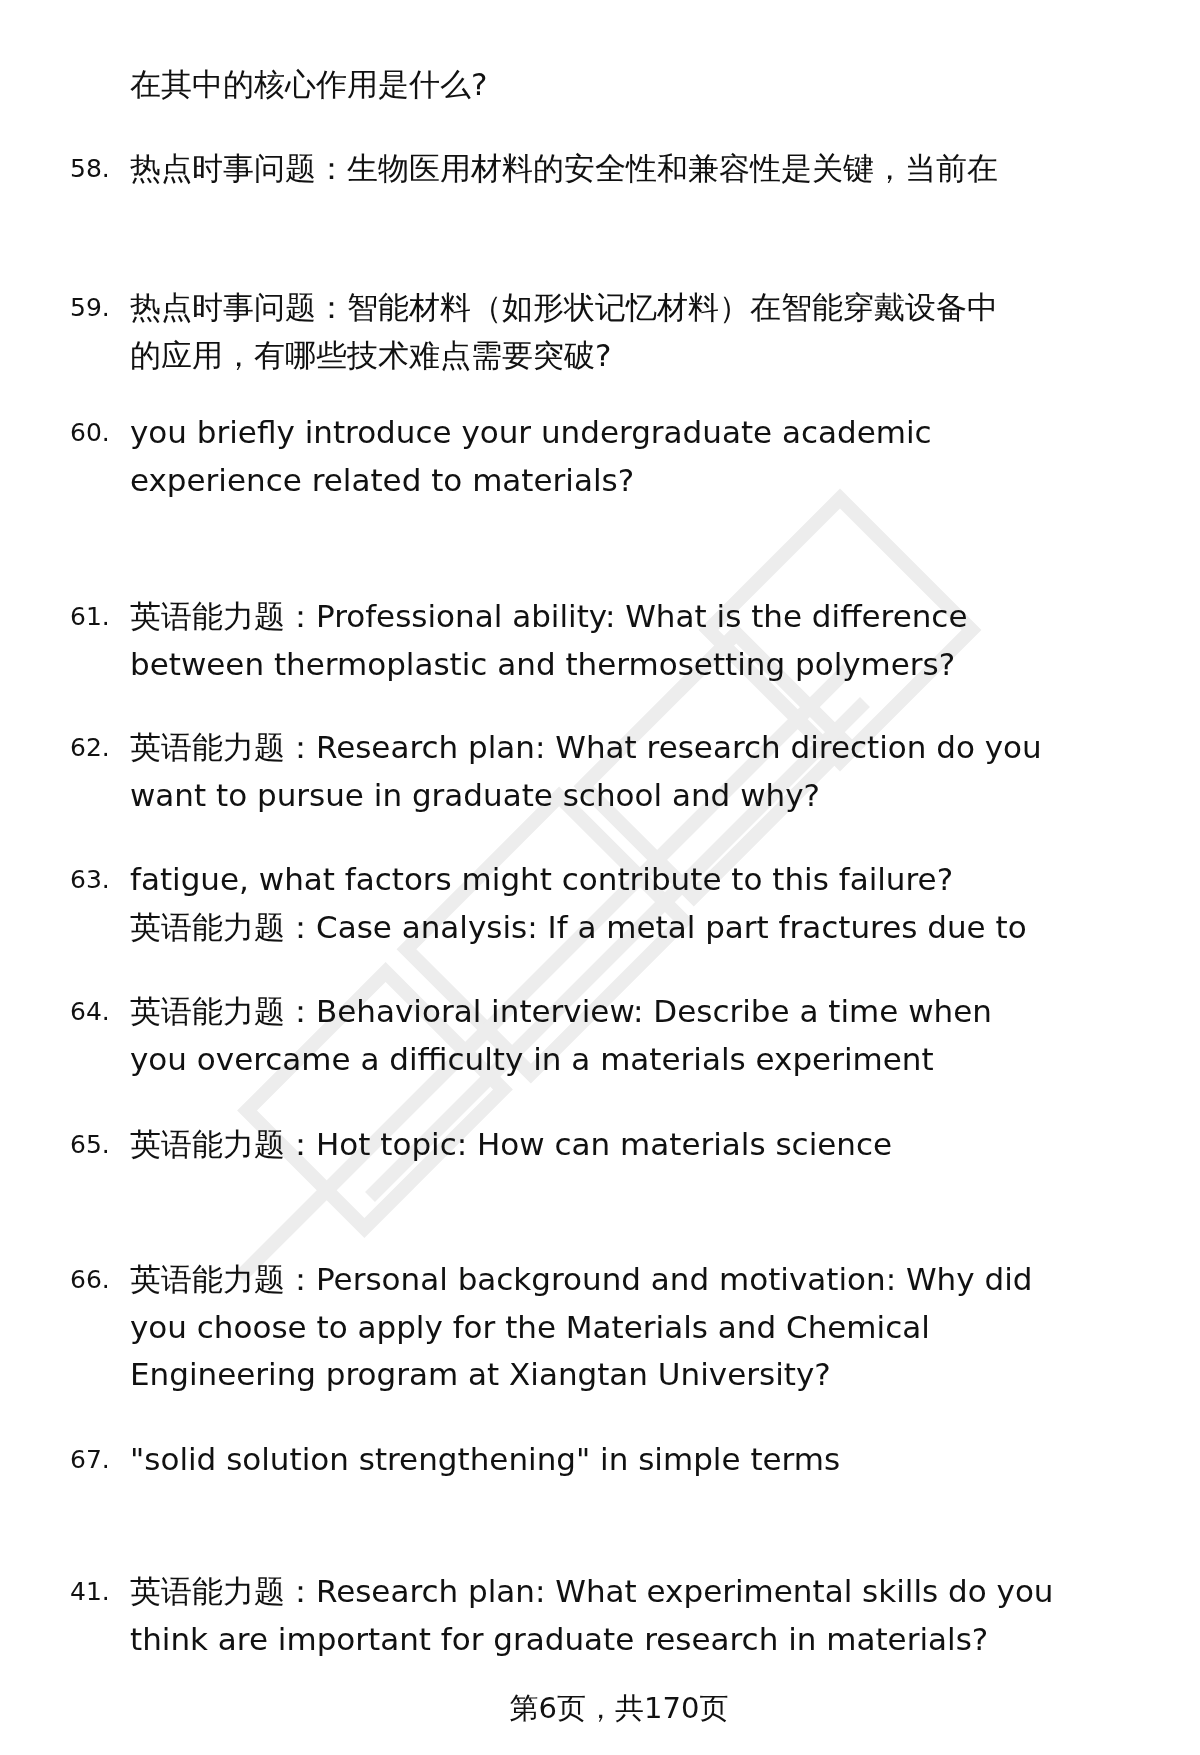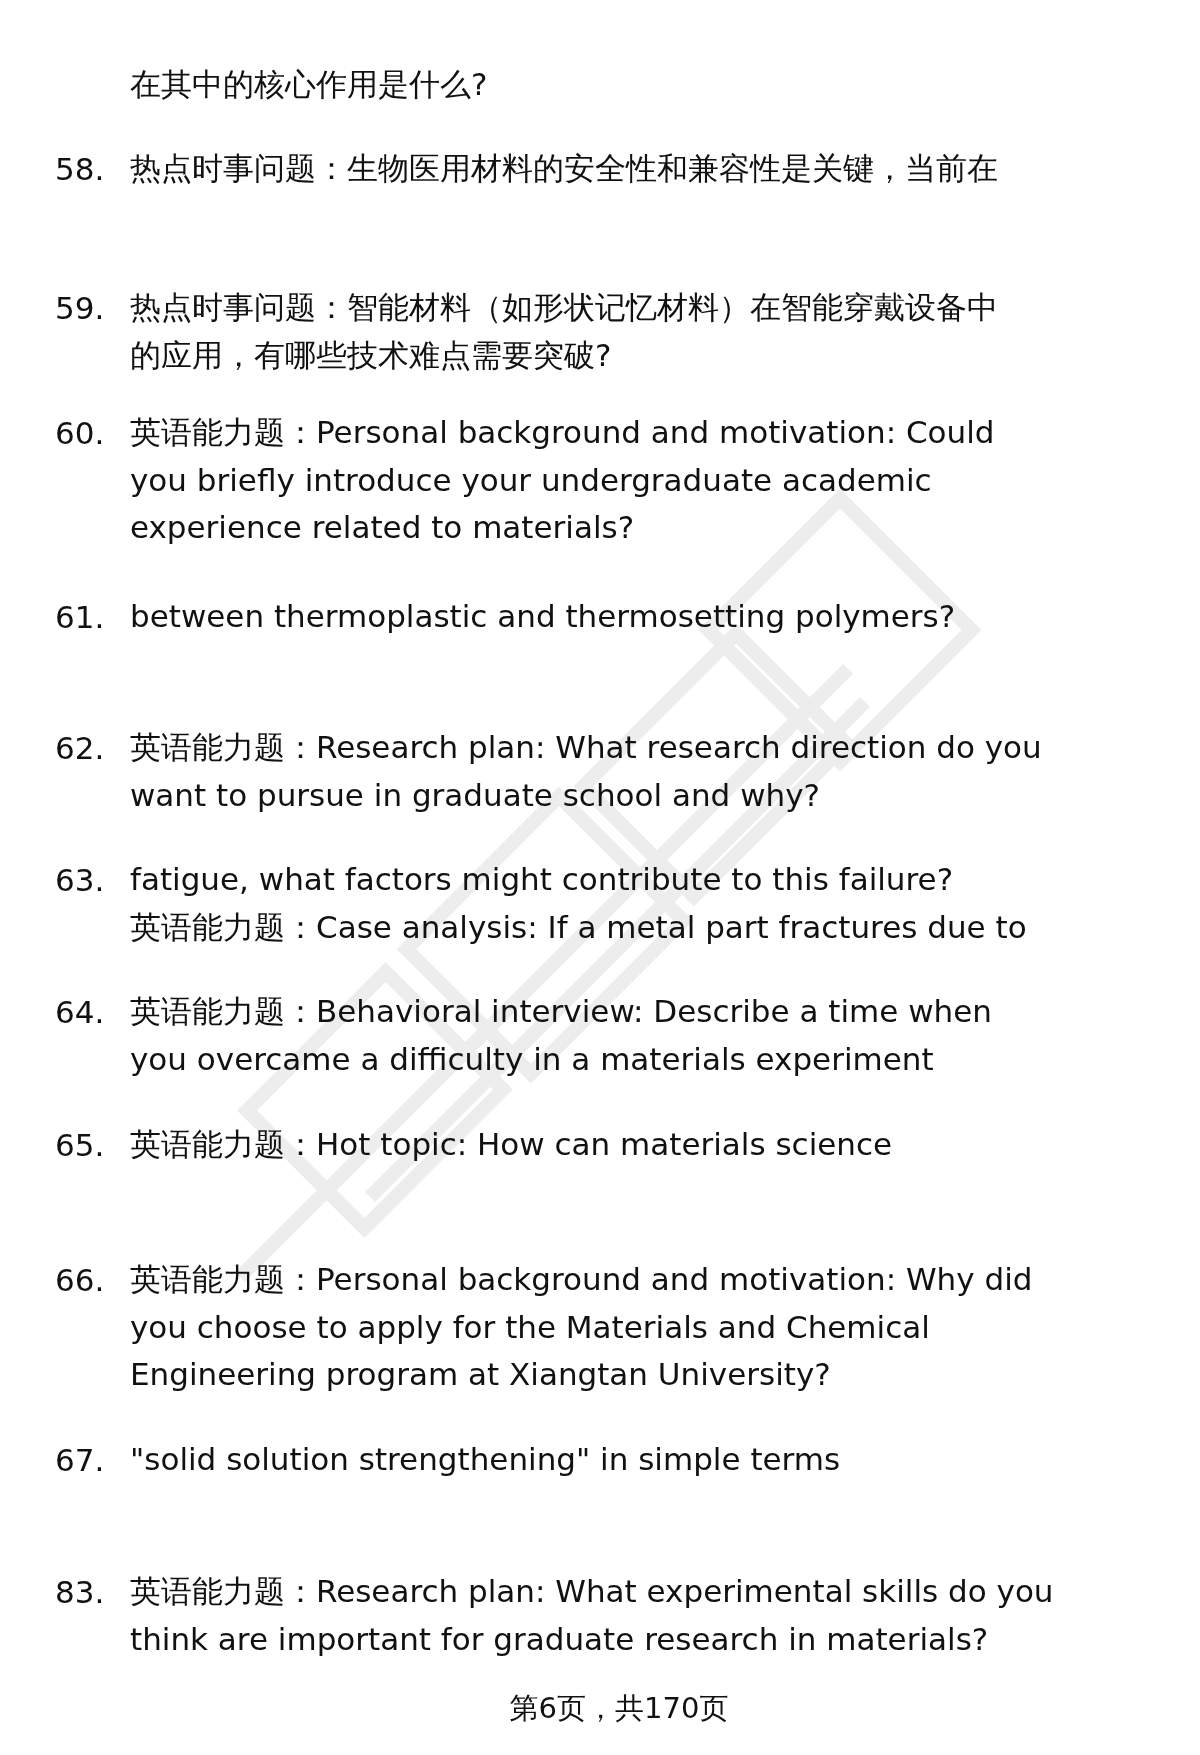--- a/index.html
+++ b/index.html
@@ -50,23 +50,23 @@
       width: 1200px;
       z-index: 1;
     }
     .item {
       position: absolute;
       left: 0;
       width: 1200px;
     }
     .num {
       position: absolute;
-      left: 55px;
+      left: 70px;
       width: 70px;
-      font-size: 31px;
+      font-size: 25px;
       line-height: 48px;
       white-space: nowrap;
     }
     .body {
       position: absolute;
       left: 130px;
       width: 1050px;
     }
     .line {
       display: block;
@@ -120,29 +120,29 @@
       <span class="num">59.</span>
       <div class="body">
         <span class="line">热点时事问题：智能材料（如形状记忆材料）在智能穿戴设备中</span>
         <span class="line">的应用，有哪些技术难点需要突破?</span>
       </div>
     </div>
 
     <div class="item" style="top:409px;">
       <span class="num">60.</span>
       <div class="body">
-        <span class="line">英语能力题：Personal background and motivation: Could</span>
         <span class="line">you briefly introduce your undergraduate academic</span>
         <span class="line">experience related to materials?</span>
       </div>
     </div>
 
     <div class="item" style="top:593px;">
       <span class="num">61.</span>
       <div class="body">
+        <span class="line">英语能力题：Professional ability: What is the difference</span>
         <span class="line">between thermoplastic and thermosetting polymers?</span>
       </div>
     </div>
 
     <div class="item" style="top:724px;">
       <span class="num">62.</span>
       <div class="body">
         <span class="line">英语能力题：Research plan: What research direction do you</span>
         <span class="line">want to pursue in graduate school and why?</span>
       </div>
@@ -181,21 +181,21 @@
     </div>
 
     <div class="item" style="top:1436px;">
       <span class="num">67.</span>
       <div class="body">
         <span class="line">"solid solution strengthening" in simple terms</span>
       </div>
     </div>
 
     <div class="item" style="top:1568px;">
-      <span class="num">83.</span>
+      <span class="num">41.</span>
       <div class="body">
         <span class="line">英语能力题：Research plan: What experimental skills do you</span>
         <span class="line">think are important for graduate research in materials?</span>
       </div>
     </div>
 
   </div>
 
   <div class="footer">第6页，共170页</div>
 

